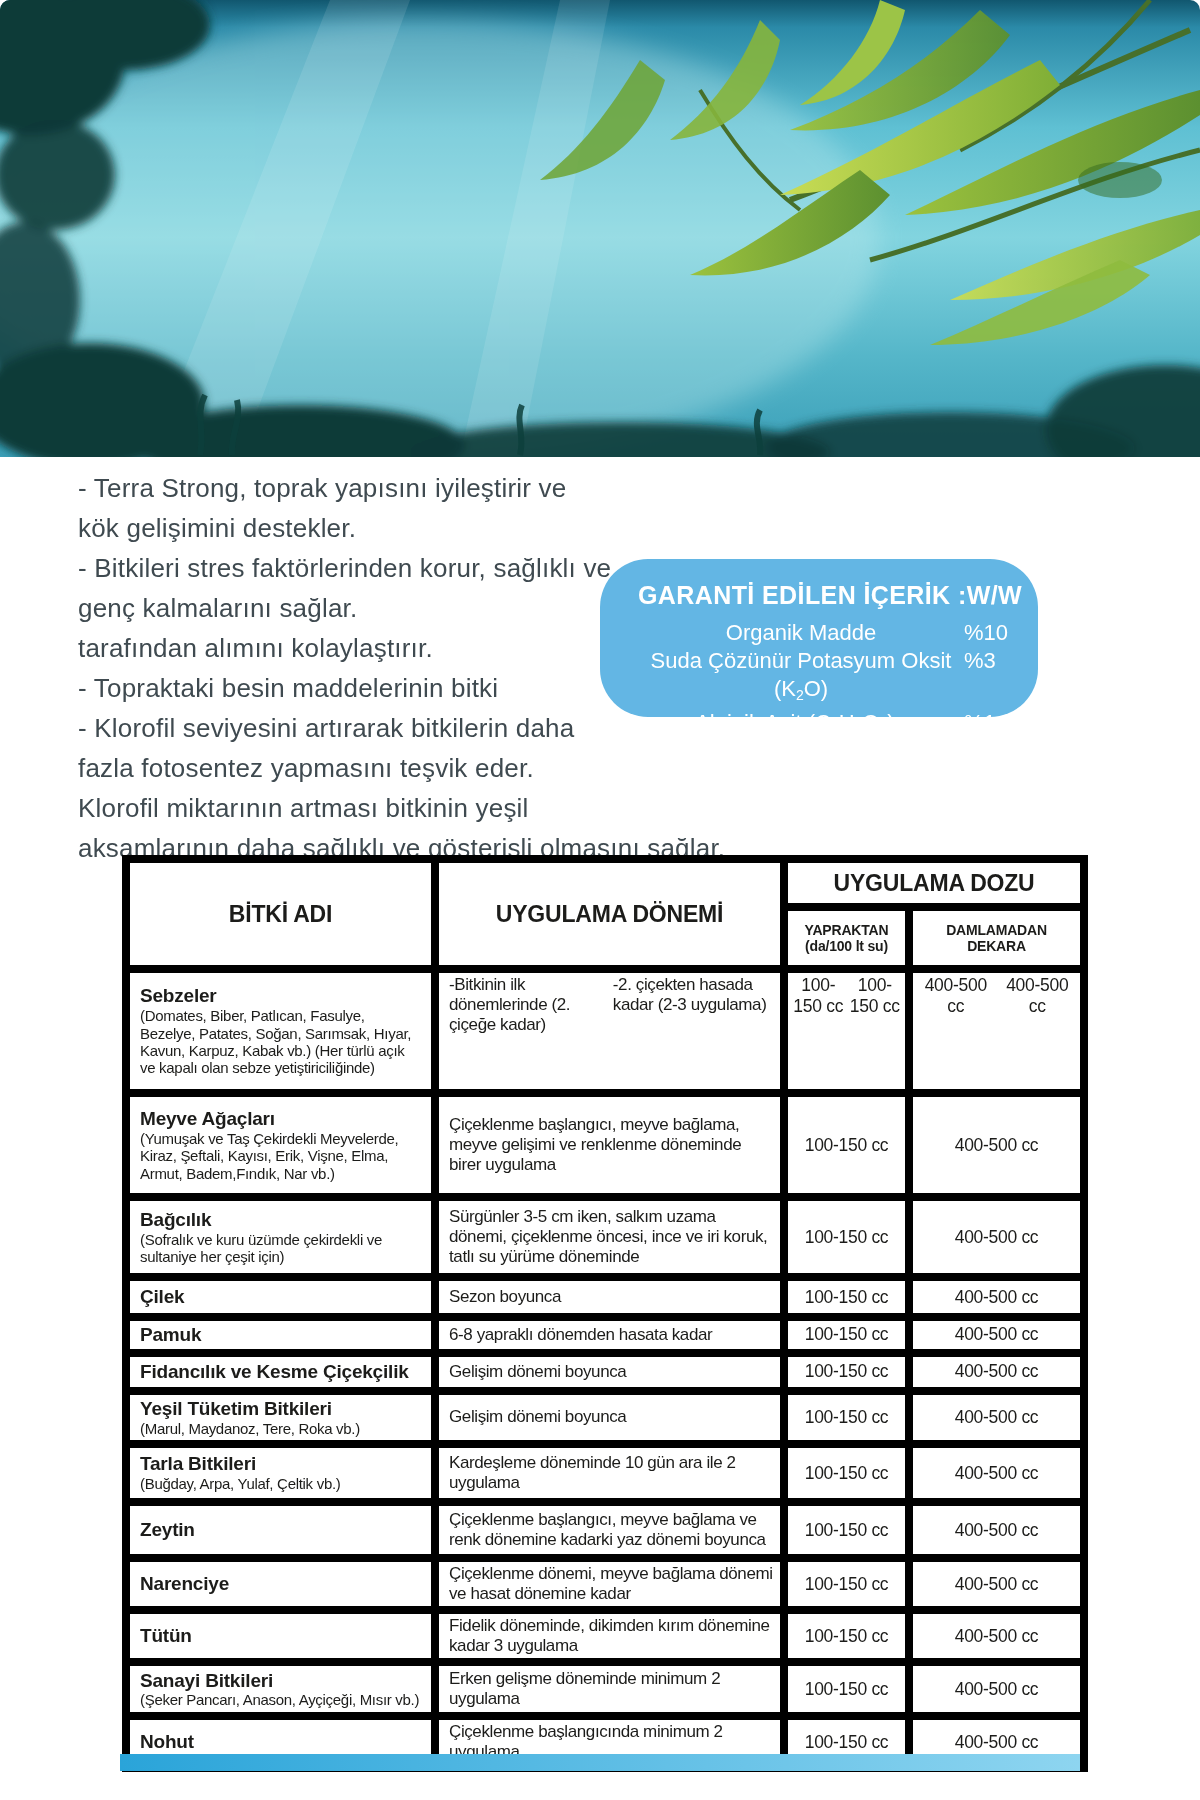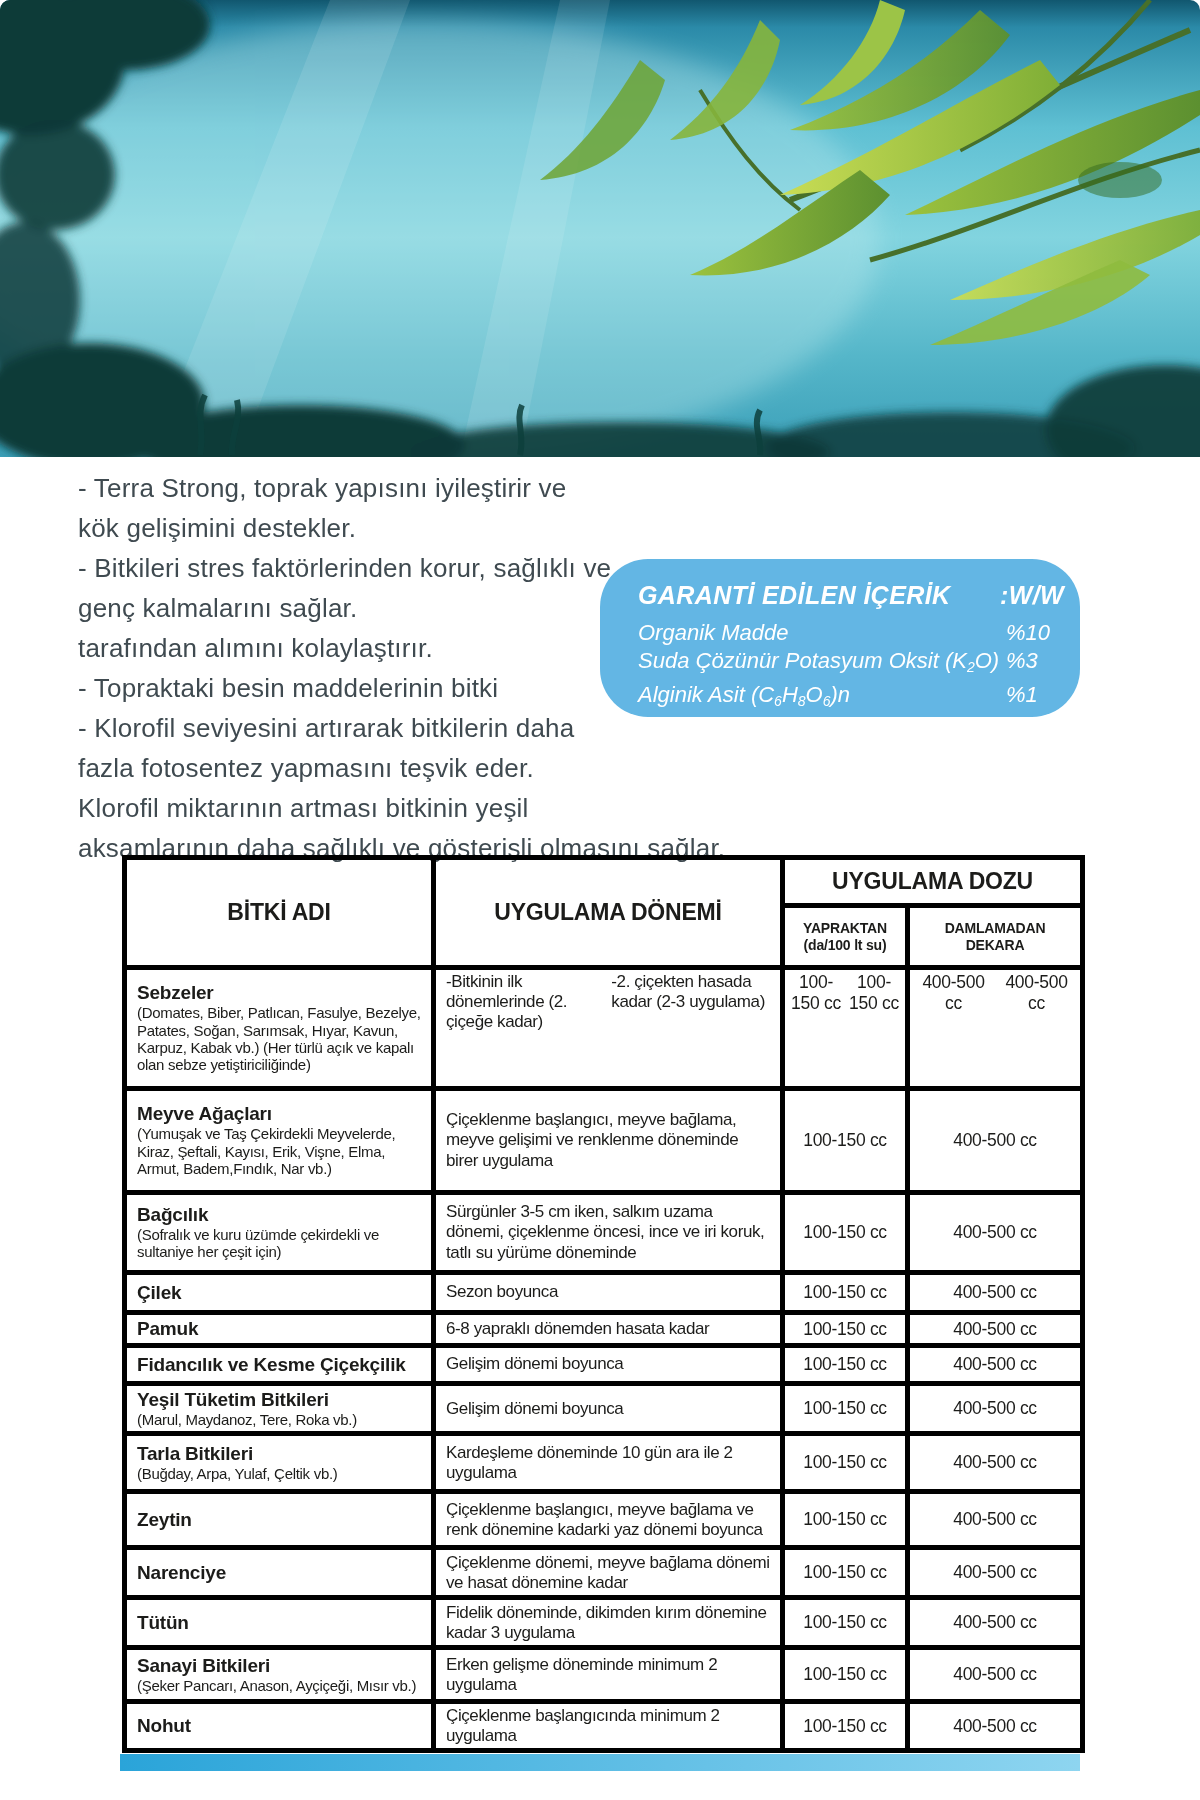--- a/index.html
+++ b/index.html
@@ -4,34 +4,34 @@
 <style>
   html,body{margin:0;padding:0;background:#ffffff;}
   .page{position:relative;width:1200px;height:1800px;background:#fff;overflow:hidden;
         font-family:"Liberation Sans",sans-serif;border-radius:10px;}
   
   .photo{position:absolute;left:0;top:0;}
   
   .intro{position:absolute;left:78px;top:468px;color:var(--intro-ink);
          font-size:26px;line-height:40px;letter-spacing:.2px;white-space:nowrap;}
   
-  .gbox{position:absolute;left:600px;top:559px;width:480px;height:158px;
+  .gbox{position:absolute;left:600px;top:559px;width:438px;height:158px;
         background:var(--box-blue);border-radius:48px;color:#ffffff;
-        padding:22px 16px 0 38px;box-sizing:border-box;font-style:italic;}
+        padding:22px 16px 0 38px;box-sizing:border-box;}
   .gbox-head{display:flex;justify-content:space-between;font-weight:bold;
              font-size:25px;letter-spacing:.4px;margin-bottom:9px;}
   .g-row{display:flex;font-size:22px;line-height:28px;}
-  .g-label{flex:1;}
+  .g-label{flex:1;text-align:center;}
   .g-value{width:58px;text-align:left;}
   .sub{font-size:14px;vertical-align:-4px;}
   
   .app-table{position:absolute;left:122px;top:855px;width:958px;
              border-collapse:collapse;color:var(--table-ink);
              border:3px solid #232323;letter-spacing:-0.2px;table-layout:fixed;}
-  .app-table th,.app-table td{border:5px solid #000000;vertical-align:middle;}
+  .app-table th,.app-table td{border:8px solid #000000;vertical-align:middle;}
   .app-table thead tr:nth-child(1){height:48px;}
   .app-table thead tr:nth-child(2){height:62px;}
   .app-table th{font-size:23px;font-weight:bold;text-align:center;padding:0 2px;}
   .app-table th.subhead{font-size:14px;line-height:1.15;}
   #table-body tr:nth-child(1){height:120px;}
   #table-body tr:nth-child(2){height:104px;}
   #table-body tr:nth-child(3){height:80px;}
   #table-body tr:nth-child(4){height:40px;}
   #table-body tr:nth-child(5){height:33px;}
   #table-body tr:nth-child(6){height:38px;}

